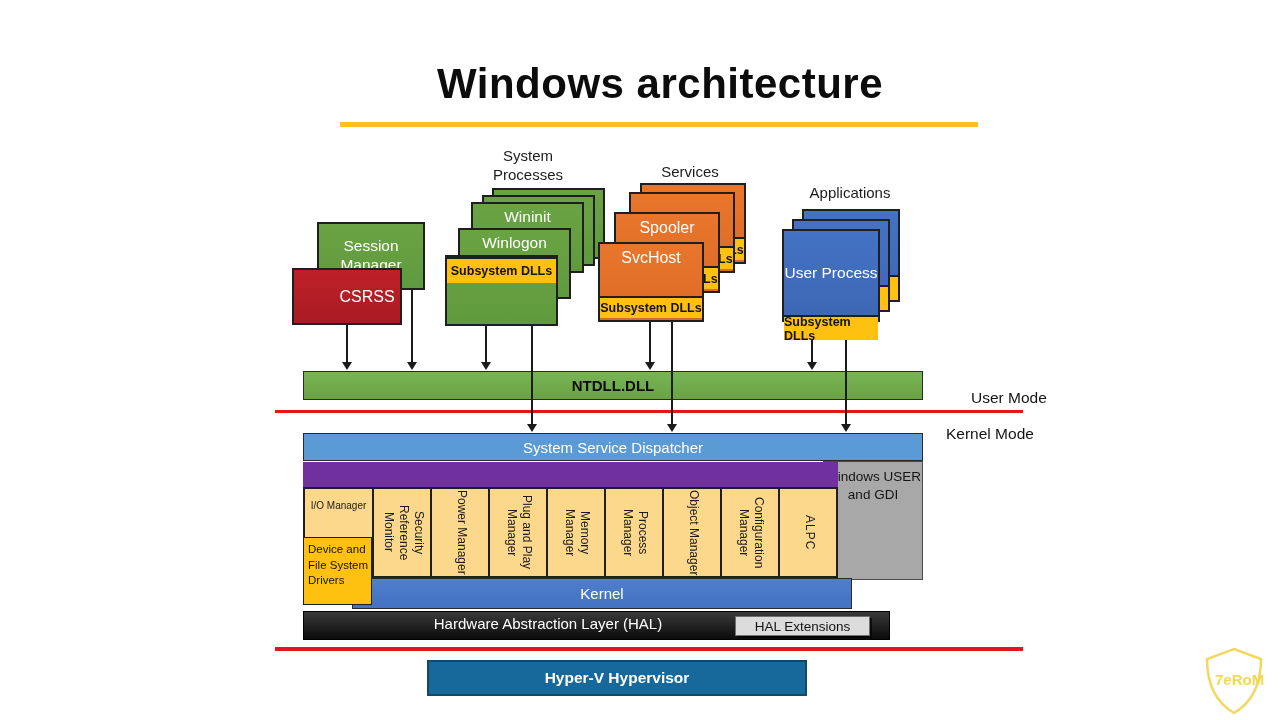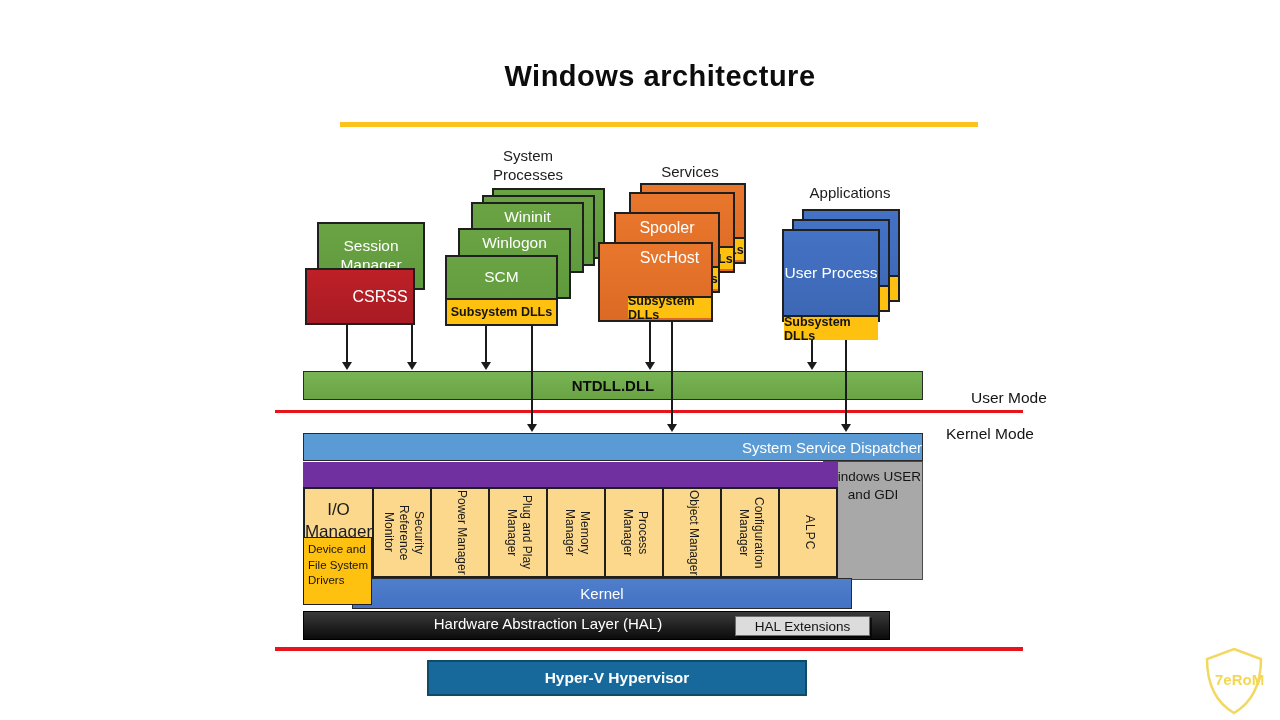--- a/index.html
+++ b/index.html
@@ -1,20 +1,20 @@
 <!DOCTYPE html>
 <html style="--gold: #FFC21C; --redline: #E8141C; --green: #6AA343; --red: #BE2026; --orange: #E8762C; --yellow: #FEC110; --blue: #4472C4; --lightblue: #5B9BD5; --purple: #7030A0; --tan: #FBD88B; --gray: #A8A8A8; --lightgray: #DCDCDC; --teal: #17699C;"><head>
 <meta charset="utf-8">
 <style>
   html,body{margin:0;padding:0;background:#fff;}
   .stage{position:relative;width:1280px;height:720px;background:#ffffff;overflow:hidden;
          font-family:"Liberation Sans",sans-serif;color:#111;}
   .abs{position:absolute;box-sizing:border-box;}
 
-  .title{left:280px;top:60px;width:760px;text-align:center;font-size:29px;font-weight:bold;color:#0c0c0c;letter-spacing:.5px;}
+  .title{left:280px;top:60px;width:760px;text-align:center;font-size:42px;font-weight:bold;color:#0c0c0c;letter-spacing:.5px;}
   .gold-rule{left:340px;top:122px;width:638px;height:5px;background:var(--gold);}
 
   .group-label{font-size:15px;line-height:1.25;color:#1c1c1c;text-align:center;}
 
   .card{border:2px solid #1f1f1f;}
   .card .body{box-sizing:border-box;width:100%;display:flex;align-items:center;justify-content:center;
               color:#fff;font-size:15.5px;line-height:1.2;text-align:center;}
   .card .body.topalign{align-items:flex-start;padding-top:4px;}
   .card .strip{box-sizing:border-box;width:100%;background:var(--yellow);border-top:2px solid #1f1f1f;
                display:flex;align-items:center;justify-content:center;
@@ -24,37 +24,37 @@
   .blue{background:linear-gradient(var(--blue),#3c67b4);}
   .redbox{background:linear-gradient(var(--red),#a91b24);}
 
   .arrow{background:#1b1b1b;width:2px;}
   .arrow::after{content:"";position:absolute;left:-4px;bottom:-8px;border:5px solid transparent;
                 border-top:8px solid #1b1b1b;border-bottom:none;}
 
   .bar{display:flex;align-items:center;justify-content:center;border:1px solid #2a2a2a;}
   .ntdll{left:303px;top:371px;width:620px;height:29px;background:linear-gradient(#78b455,var(--green));
          font-size:15px;font-weight:bold;color:#0c0c0c;z-index:4;}
-  .ssd{left:303px;top:433px;width:620px;height:28px;background:var(--lightblue);color:#fff;font-size:15px;z-index:4;justify-content:flex-end;}
+  .ssd{left:303px;top:433px;width:620px;height:28px;background:var(--lightblue);color:#fff;font-size:15px;z-index:4;}
   .purple-bar{left:303px;top:462px;width:535px;height:25px;background:var(--purple);z-index:3;}
 
   .redline{background:var(--redline);z-index:2;}
   .mode-label{font-size:15.5px;color:#141414;}
 
   .gray-box{left:823px;top:461px;width:100px;height:119px;background:var(--gray);border:1px solid #4a4a4a;
             color:#141414;font-size:13.5px;line-height:1.35;text-align:center;padding-top:6px;z-index:2;}
   .graphic-box{left:858px;top:526px;width:66px;height:117px;background:var(--lightblue);border:1px solid #2a4a6a;
                display:flex;align-items:center;justify-content:center;text-align:center;
                color:#15212e;font-size:13.5px;line-height:1.35;z-index:6;}
 
   .kcols{left:303px;top:487px;width:535px;height:91px;background:var(--tan);border:2px solid #1f1f1f;z-index:3;}
   .kcol{position:absolute;top:0;height:87px;border-left:2px solid #1f1f1f;
         display:flex;align-items:center;justify-content:center;}
   .kcol.first{border-left:none;}
-  .io-text{font-size:17px;color:#1b1b1b;text-align:center;line-height:1.3;align-self:flex-start;padding-top:10px;}
+  .io-text{font-size:10px;color:#1b1b1b;text-align:center;line-height:1.3;align-self:flex-start;padding-top:10px;}
   .vtext{writing-mode:vertical-rl;font-size:12px;color:#1b1b1b;line-height:1.25;text-align:center;max-height:86px;}
 
   .devdrv{left:303px;top:537px;width:69px;height:68px;background:var(--yellow);border:1.5px solid #1f1f1f;
           color:#141414;font-size:11.5px;line-height:1.35;padding:4px 2px 0 4px;z-index:7;}
   .kernel-bar{left:352px;top:578px;width:500px;height:31px;background:linear-gradient(#4f7ecb,var(--blue));
               color:#fff;font-size:15px;z-index:5;}
   .hal-bar{left:303px;top:611px;width:587px;height:29px;background:linear-gradient(#3a3a3a,#0b0b0b);
            border:1px solid #000;z-index:5;}
   .hal-text{left:313px;top:615px;width:470px;text-align:center;color:#fff;font-size:15px;z-index:6;}
   .halext{left:735px;top:616px;width:135px;height:20px;background:var(--lightgray);border:1px solid #6e6e6e;
@@ -83,50 +83,49 @@
   <div class="abs arrow" style="left:485px;top:326px;height:36px;z-index:5;"></div>
   <div class="abs arrow" style="left:649px;top:322px;height:40px;z-index:5;"></div>
   <div class="abs arrow" style="left:811px;top:322px;height:40px;z-index:5;"></div>
   <div class="abs arrow" style="left:531px;top:326px;height:98px;z-index:5;"></div>
   <div class="abs arrow" style="left:671px;top:322px;height:102px;z-index:5;"></div>
   <div class="abs arrow" style="left:845px;top:322px;height:102px;z-index:5;"></div>
 
   <div class="abs card green" style="left:317px;top:222px;width:108px;height:68px;z-index:6;">
     <div class="body" style="height:64px;">Session Manager</div>
   </div>
-  <div class="abs card redbox" style="left:305px;top:268px;width:110px;height:57px;z-index:7;padding-left:40px;">
+  <div class="abs card redbox" style="left:292px;top:268px;width:110px;height:57px;z-index:7;padding-left:40px;">
     <div class="body" style="height:53px;font-size:16px;">CSRSS</div>
   </div>
 
   <div class="abs card green" style="left:492px;top:188px;width:113px;height:71px;z-index:6;"></div>
   <div class="abs card green" style="left:482px;top:195px;width:113px;height:71px;z-index:7;"></div>
   <div class="abs card green" style="left:471px;top:202px;width:113px;height:71px;z-index:8;">
     <div class="body topalign" style="height:67px;">Wininit</div>
   </div>
   <div class="abs card green" style="left:458px;top:228px;width:113px;height:71px;z-index:9;">
     <div class="body topalign" style="height:67px;">Winlogon</div>
   </div>
   <div class="abs card green" style="left:445px;top:255px;width:113px;height:71px;z-index:10;">
-    <div class="body" style="height:41px;">SCM</div>
     <div class="strip" style="height:26px;">Subsystem DLLs</div>
   </div>
 
   <div class="abs card orange" style="left:640px;top:183px;width:106px;height:81px;z-index:6;">
     <div class="body" style="height:52px;"></div>
     <div class="strip" style="height:23px;">Subsystem DLLs</div>
   </div>
   <div class="abs card orange" style="left:629px;top:192px;width:106px;height:81px;z-index:7;">
     <div class="body" style="height:52px;"></div>
     <div class="strip" style="height:23px;">Subsystem DLLs</div>
   </div>
   <div class="abs card orange" style="left:614px;top:212px;width:106px;height:81px;z-index:8;">
     <div class="body topalign" style="height:52px;font-size:16px;">Spooler</div>
     <div class="strip" style="height:23px;">Subsystem DLLs</div>
   </div>
-  <div class="abs card orange" style="left:598px;top:242px;width:115px;height:80px;z-index:9;padding-left:28px;">
+  <div class="abs card orange" style="left:598px;top:242px;width:106px;height:80px;z-index:9;">
     <div class="body topalign" style="height:52px;font-size:16px;">SvcHost</div>
     <div class="strip" style="height:22px;">Subsystem DLLs</div>
   </div>
 
   <div class="abs card blue" style="left:802px;top:209px;width:98px;height:93px;z-index:6;">
     <div class="body" style="height:64px;"></div>
     <div class="strip" style="height:25px;">Subsystem DLLs</div>
   </div>
   <div class="abs card blue" style="left:792px;top:219px;width:98px;height:93px;z-index:7;">
     <div class="body" style="height:64px;"></div>

